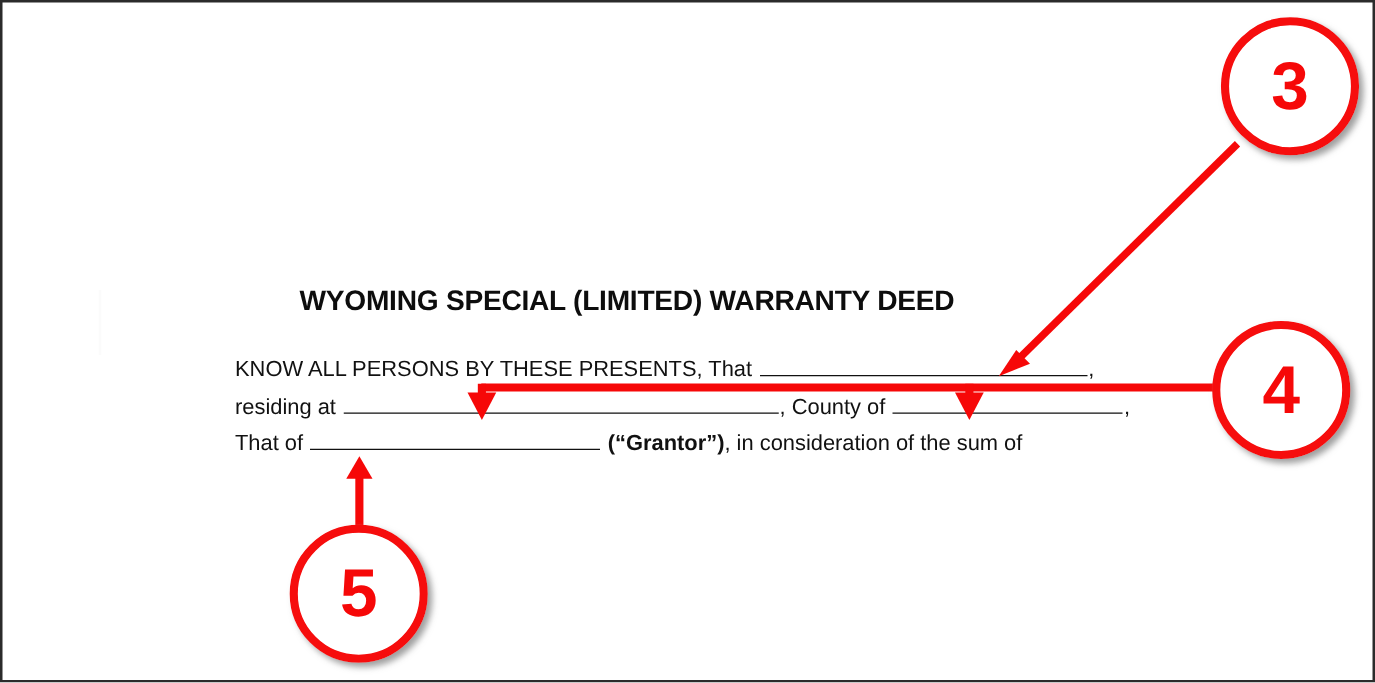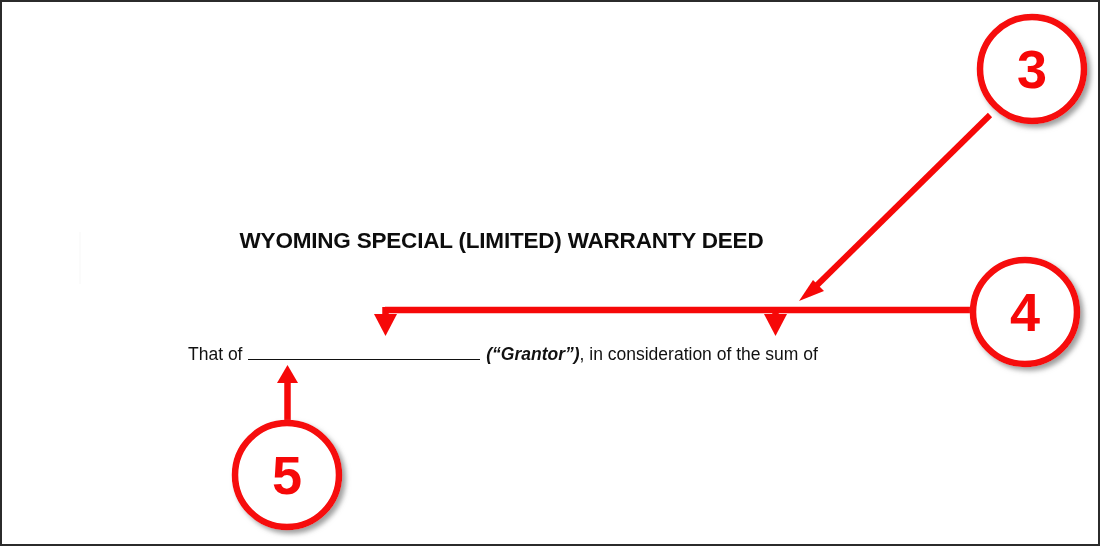--- a/index.html
+++ b/index.html
@@ -65,21 +65,20 @@
     height: 15px;
     margin: 0 1px;
   }
   .blank-grantor-name { width: 262px; }
   .blank-address      { width: 348px; }
   .blank-county       { width: 184px; }
   .blank-state        { width: 232px; }
 
   .grantor-tag {
     font-weight: bold;
-    font-style: italic;
   }
 
   
   #annotations {
     position: absolute;
     left: 0;
     top: 0;
     width: 1100px;
     height: 546px;
     pointer-events: none;
@@ -102,21 +101,27 @@
 <body>
 
 <div id="canvas">
 
   <div class="scan-mark"></div>
 
   <div class="doc-title">
     <span class="shift">WYOMING SPECIAL (LIMITED) WARRANTY DEED</span>
   </div>
 
+  <div class="doc-line line1">
+    <span>KNOW ALL PERSONS BY THESE PRESENTS, That </span><span class="blank blank-grantor-name"></span><span>,</span>
+  </div>
 
+  <div class="doc-line line2">
+    <span>residing at </span><span class="blank blank-address"></span><span>, County of </span><span class="blank blank-county"></span><span>,</span>
+  </div>
 
   <div class="doc-line line3">
     <span>That of </span><span class="blank blank-state"></span>
     <span class="grantor-tag">(“Grantor”)</span><span>, in consideration of the sum of</span>
   </div>
 
   <svg id="annotations" viewBox="0 0 1100 546">
     <defs>
       <filter id="softshadow" x="-40%" y="-40%" width="200%" height="200%">
         <feDropShadow dx="3.5" dy="3.5" stdDeviation="2.4" flood-color="#9a9a9a" flood-opacity="0.95"></feDropShadow>

